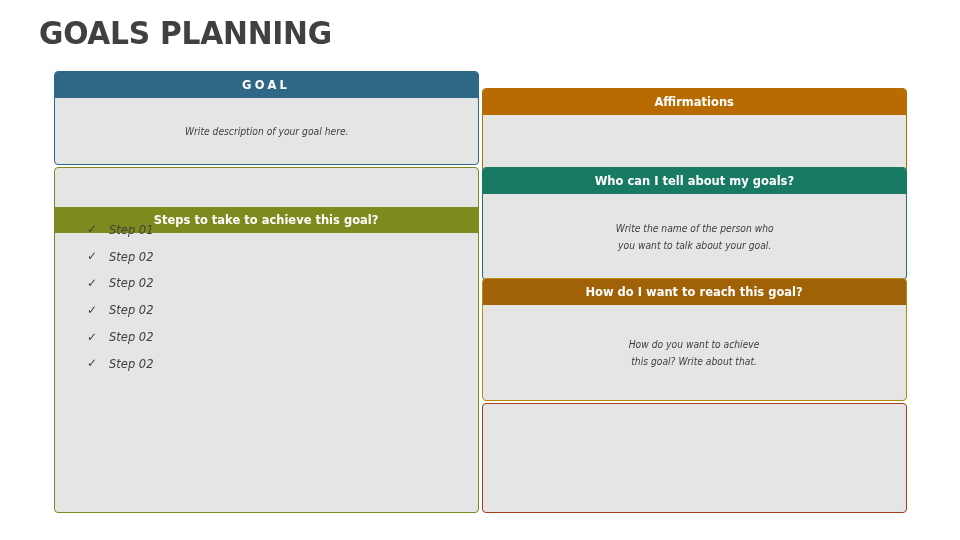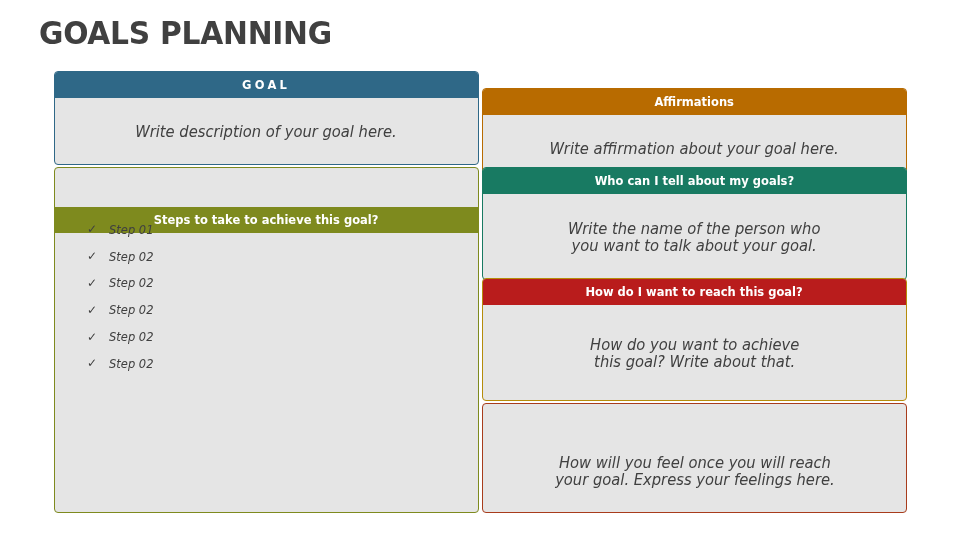--- a/index.html
+++ b/index.html
@@ -18,21 +18,21 @@
     }
     .card-head {
       height: 26px; line-height: 25px; text-align: center; color: #ffffff;
       font-weight: bold; font-size: 12.5px; font-family: "DejaVu Sans", sans-serif;
       transform-origin: center;
     }
     .card-head span { display: inline-block; transform: scaleX(0.92); }
     .card-body {
       position: absolute; left: 0; right: 0; top: 26px; bottom: 0;
       display: flex; align-items: center; justify-content: center; text-align: center;
-      font-style: italic; font-size: 16px; color: #404040; line-height: 17px;
+      font-style: italic; font-size: 10px; color: #404040; line-height: 17px;
       font-family: "DejaVu Sans", sans-serif;
     }
     .card-body .txt { transform: scaleX(0.92); white-space: pre-line; }
     .goal-head span { letter-spacing: 3.5px; }
     .steps-list {
       position: absolute; left: 32px; top: 48px; list-style: none; margin: 0; padding: 0;
     }
     .steps-list li {
       height: 26.8px; display: flex; align-items: center;
       font-style: italic; font-size: 12.5px; color: #404040; font-family: "DejaVu Sans", sans-serif;
@@ -50,23 +50,20 @@
     <span>GOAL</span>
   </div>
   <div class="card-body">
     <div class="txt">Write description of your goal here.</div>
   </div>
 </div>
 
 <div class="card" style="left:482px; top:88px; width:425px; height:94px; border-color:#b86b00;">
   <div class="card-head" style="background:#b86b00;">
     <span>Affirmations</span>
-  </div>
-  <div class="card-body">
-    <div class="txt">Write affirmation about your goal here.</div>
   </div>
 </div>
 
 <div class="card" style="left:54px; top:167px; width:425px; height:346px; border-color:#7e8a1e;">
   <div class="card-head" style="background:#7e8a1e;margin-top:39px;">
     <span>Steps to take to achieve this goal?</span>
   </div>
   <ul class="steps-list">
     <li>
       <span class="check">✓</span>
@@ -99,27 +96,23 @@
   <div class="card-head" style="background:#187a62;">
     <span>Who can I tell about my goals?</span>
   </div>
   <div class="card-body">
     <div class="txt">Write the name of the person who
 you want to talk about your goal.</div>
   </div>
 </div>
 
 <div class="card" style="left:482px; top:278px; width:425px; height:123px; border-color:#b58c0a;">
-  <div class="card-head" style="background:#b91c1c;">
+  <div class="card-head" style="background:#a16207;">
     <span>How do I want to reach this goal?</span>
   </div>
   <div class="card-body">
     <div class="txt">How do you want to achieve
 this goal? Write about that.</div>
   </div>
 </div>
 
 <div class="card" style="left:482px; top:403px; width:425px; height:110px; border-color:#a83c1c;">
-  <div class="card-body">
-    <div class="txt">How will you feel once you will reach
-your goal. Express your feelings here.</div>
-  </div>
 </div>
 
 </body></html>

